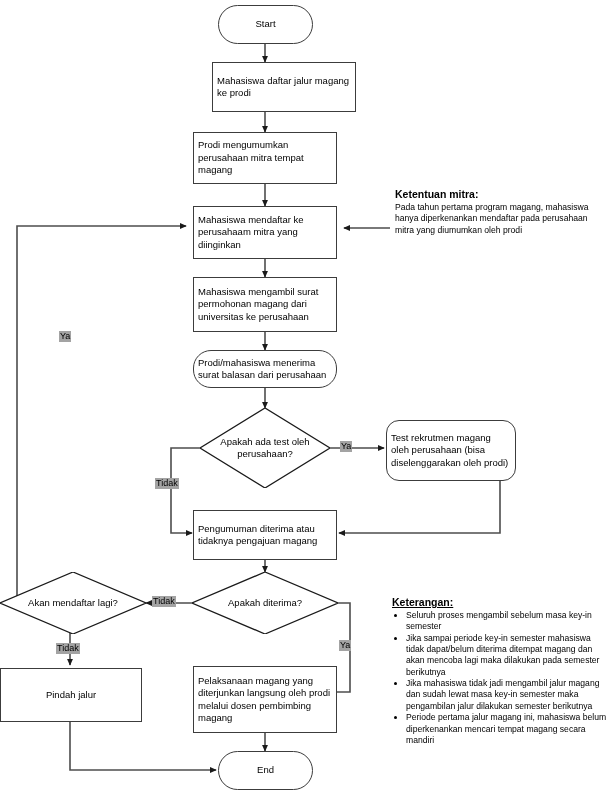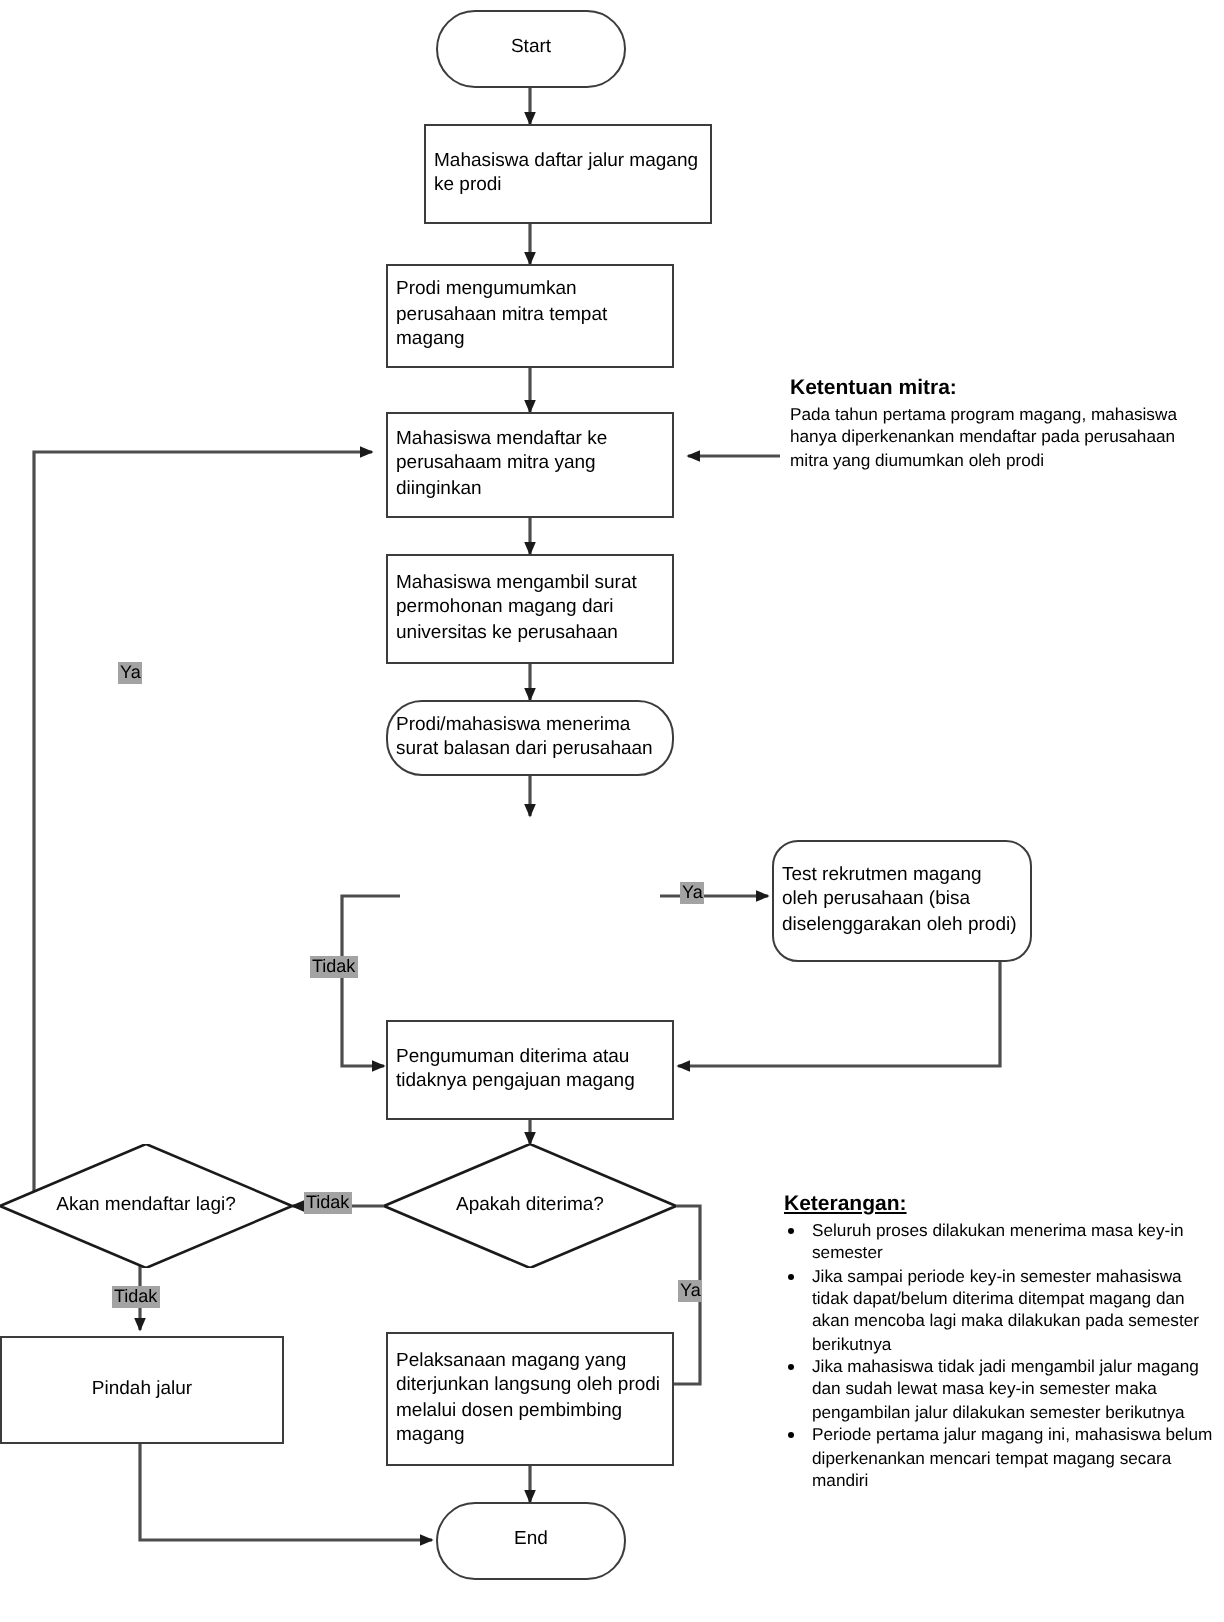--- a/index.html
+++ b/index.html
@@ -174,20 +174,26 @@
   </div>
 
   <div class="node proc" style="left:193px; top:277px; width:144px; height:55px;">
     <span>Mahasiswa mengambil surat permohonan magang dari universitas ke perusahaan</span>
   </div>
 
   <div class="node proc" style="left:193px; top:350px; width:144px; height:38px;border-radius:18px;">
     <span>Prodi/mahasiswa menerima surat balasan dari perusahaan</span>
   </div>
 
+  <div class="diamond-wrap" style="left:200px; top:408px; width:130px; height:80px;">
+    <svg width="130" height="80">
+      <polygon points="65,0 130,40 65,80 0,40" fill="#ffffff" stroke="#1a1a1a" stroke-width="1.3"></polygon>
+    </svg>
+    <div class="diamond-label">Apakah ada test oleh perusahaan?</div>
+  </div>
 
   <div class="node proc" style="left:386px; top:420px; width:130px; height:61px;border-radius:13px;">
     <span>Test rekrutmen magang oleh perusahaan (bisa diselenggarakan oleh prodi)</span>
   </div>
 
   <div class="node proc" style="left:193px; top:510px; width:144px; height:50px;">
     <span>Pengumuman diterima atau tidaknya pengajuan magang</span>
   </div>
 
   <div class="diamond-wrap" style="left:192px; top:572px; width:146px; height:62px;">
@@ -229,20 +235,20 @@
   <div class="edge-label" style="left:59px; top:331px;">Ya</div>
 
   <div class="note" style="left:395px; top:188px; width:212px;">
     <div class="note-title">Ketentuan mitra:</div>
     <div class="note-body">Pada tahun pertama program magang, mahasiswa hanya diperkenankan mendaftar pada perusahaan mitra yang diumumkan oleh prodi</div>
   </div>
 
   <div class="note" style="left:392px; top:596px; width:218px;">
     <div class="note-title underline">Keterangan:</div>
     <ul class="note-list" id="keterangan-list">
-        <li>Seluruh proses dilakukan menerima masa key-in semester</li>
+        <li>Seluruh proses mengambil sebelum masa key-in semester</li>
         <li>Jika sampai periode key-in semester mahasiswa tidak dapat/belum diterima ditempat magang dan akan mencoba lagi maka dilakukan pada semester berikutnya</li>
         <li>Jika mahasiswa tidak jadi mengambil jalur magang dan sudah lewat masa key-in semester maka pengambilan jalur dilakukan semester berikutnya</li>
         <li>Periode pertama jalur magang ini, mahasiswa belum diperkenankan mencari tempat magang secara mandiri</li>
       </ul>
   </div>
 
 </div>
 
 </body></html>

